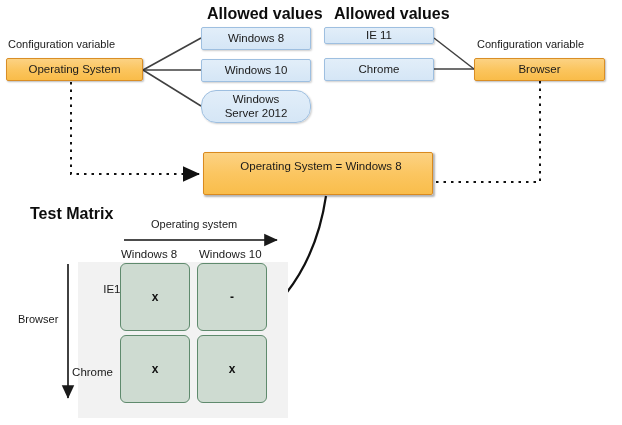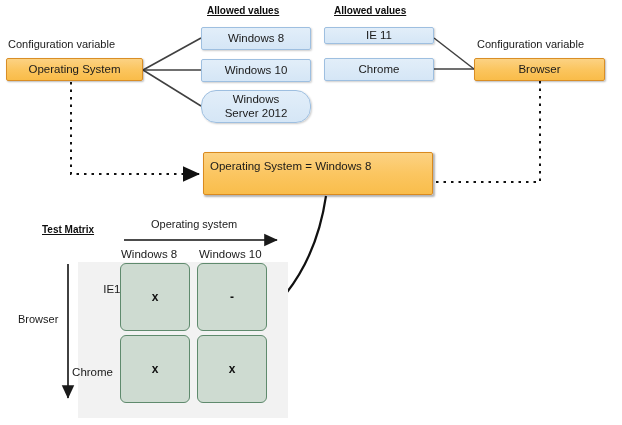--- a/index.html
+++ b/index.html
@@ -23,23 +23,22 @@
   }
   .lbl {
     position: absolute;
     font-size: 11px;
     color: #1a1a1a;
     white-space: nowrap;
     line-height: 1.15;
   }
   .lbl-bold {
     font-weight: bold;
-    font-size: 10px;
+    font-size: 16px;
     color: #0d0d0d;
-    text-decoration: underline;
   }
   .box {
     position: absolute;
     box-sizing: border-box;
     display: flex;
     align-items: center;
     justify-content: center;
     text-align: center;
     font-size: 11.5px;
     line-height: 1.18;
@@ -63,21 +62,21 @@
     box-sizing: border-box;
     background: linear-gradient(180deg, #fcd283 0%, #fbc661 50%, #f9bd4b 100%);
     border: 1.4px solid #d98a1f;
     border-radius: 2px;
     box-shadow: 1.5px 1.5px 2px rgba(0,0,0,0.3);
     font-size: 11.5px;
     color: #1a1a1a;
     padding-top: 5px;
   }
   .cfg-line {
-    text-align: left;
+    text-align: center;
     line-height: 1.45;
     white-space: nowrap;
   }
   .cfg-line.l1 { padding-left: 6px; }
   .cfg-line.l2 { padding-left: 6px; }
 
   .matrix-bg {
     position: absolute;
     background: #f2f2f2;
   }
@@ -172,21 +171,21 @@
 
   <div class="lbl" style="left:477px; top:38px;">Configuration variable</div>
 
   <div class="box box-orange" style="left:474px; top:58px; width:131px; height:23px;">Browser</div>
 
 
   <div class="cfg-box" style="left:203px; top:152px; width:230px; height:43px;">
     <div class="cfg-line l1">Operating System = Windows 8</div>
   </div>
 
-  <div class="lbl lbl-bold" style="left:30px; top:224px;margin-left:12px;">Test Matrix</div>
+  <div class="lbl lbl-bold" style="left:30px; top:205px;">Test Matrix</div>
 
   <div class="lbl" style="left:151px; top:218px;">Operating system</div>
 
   <div class="lbl" style="left:18px; top:313px;">Browser</div>
 
   <div class="matrix-bg" style="left:78px; top:262px; width:210px; height:156px;"></div>
 
   <div class="col-head" style="left:121px; top:248px;">Windows 8</div>
   <div class="col-head" style="left:199px; top:248px;">Windows 10</div>
 

